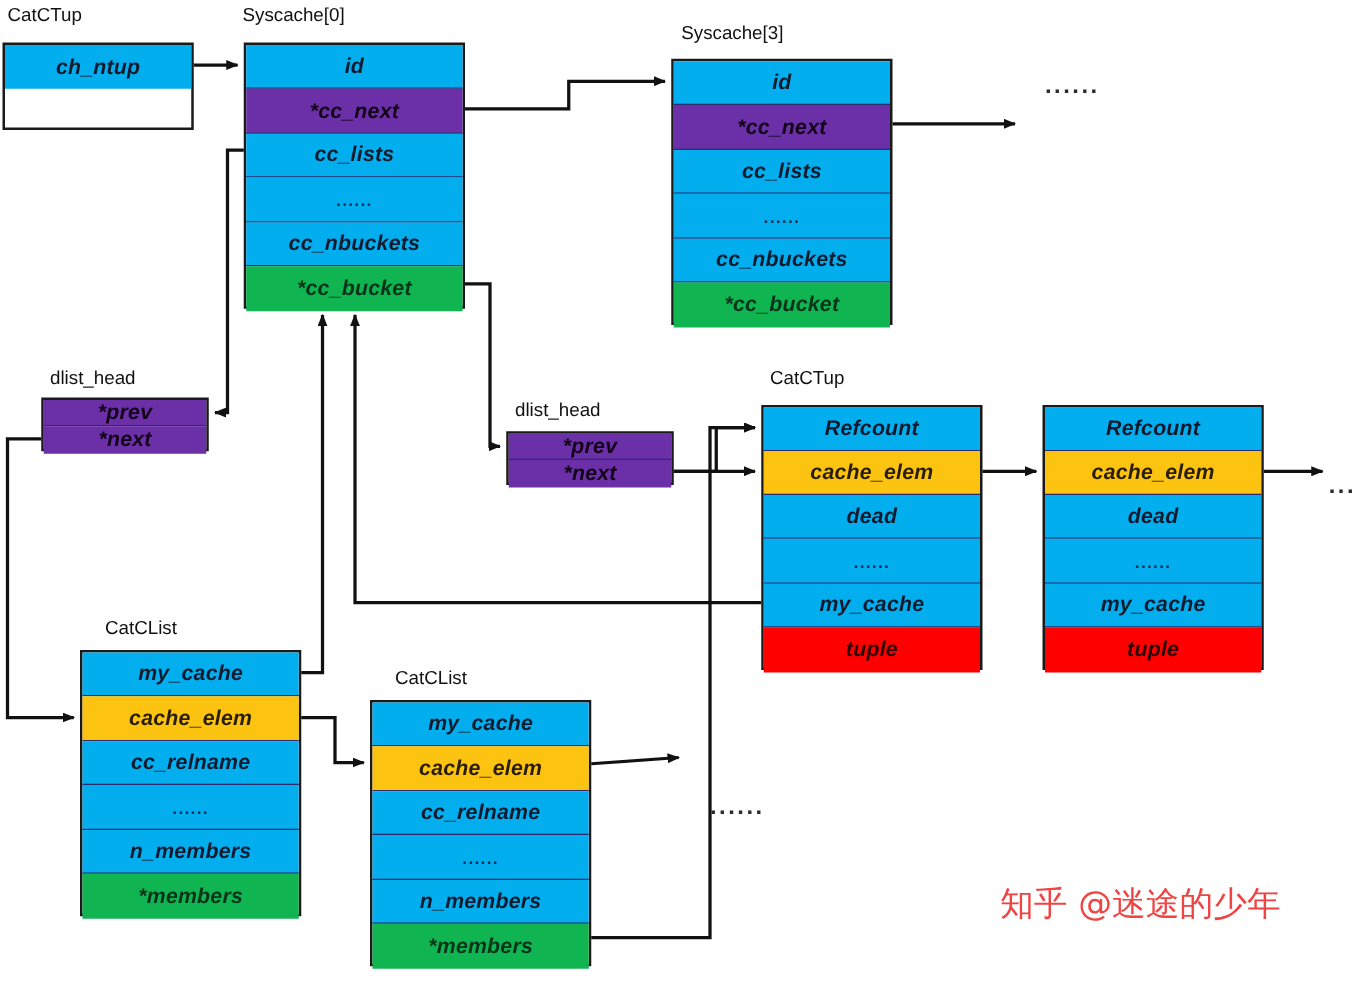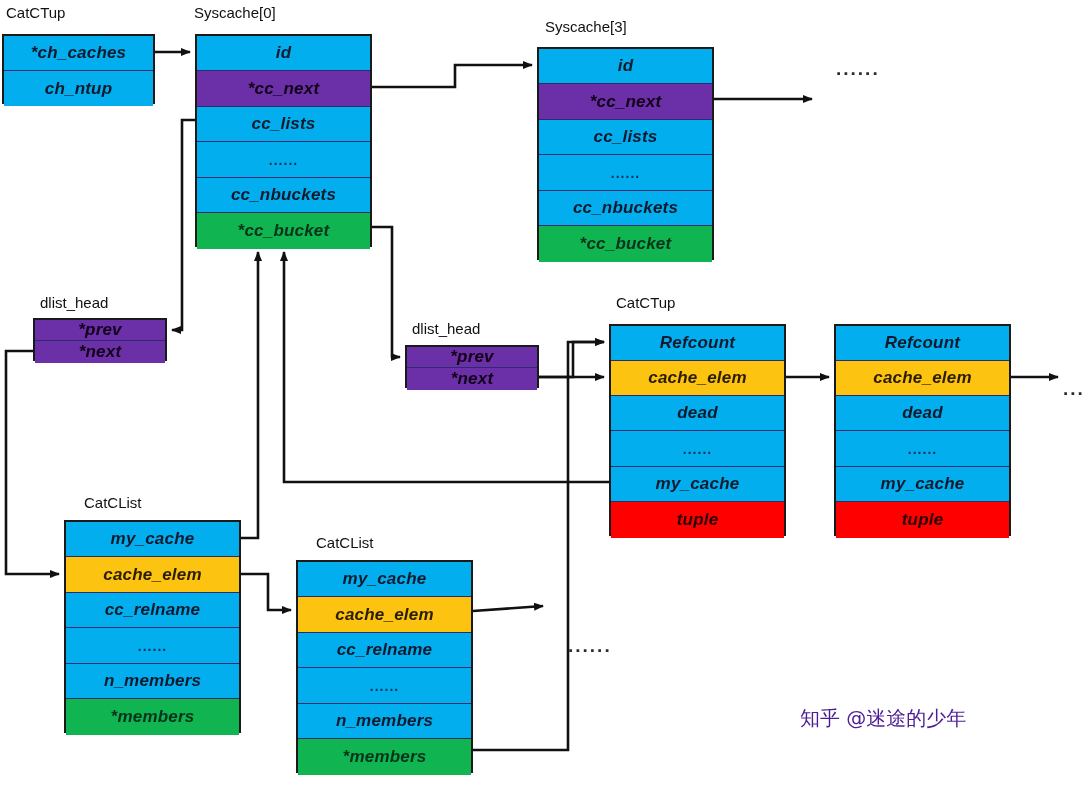--- a/index.html
+++ b/index.html
@@ -24,21 +24,21 @@
   }
   .field:last-child{border-bottom:none;}
   .dots{font-style:normal;font-weight:bold;font-size:14px;letter-spacing:1px;color:#12305a;}
 
   .ellipsis{
     position:absolute;font-size:19px;font-weight:bold;color:#2b2b2b;
     letter-spacing:2px;font-family:"Liberation Sans","DejaVu Sans",sans-serif;
   }
 
   .watermark{
-    position:absolute;font-size:20px;color:#4c1d95;white-space:nowrap;
+    position:absolute;font-size:27px;color:#ef4444;white-space:nowrap;
     font-family:"DejaVu Sans",sans-serif;
   }
 </style>
 </head>
 <body>
 
 <div id="canvas">
 
   <svg class="edges" viewBox="0 0 1092 793">
     <defs>
@@ -76,21 +76,20 @@
 
       <path d="M473,611 L543,606" marker-end="url(#ah)"></path>
 
       <path d="M473,750 L568,750 L568,342 L604,342" marker-end="url(#ah)"></path>
     </g>
   </svg>
 
   <div id="structs-layer">
       <div class="caption" style="left: 6px; top: 4px;">CatCTup</div>
       <div class="struct" style="left: 2px; top: 34px; width: 153px; height: 70px; border-color: rgb(26, 26, 26);">
-        <div class="field" style="height: 35px; background: rgb(3, 174, 238);">*ch_caches</div>
         <div class="field" style="height: 35px; background: rgb(3, 174, 238);">ch_ntup</div>
       </div>
       <div class="caption" style="left: 194px; top: 4px;">Syscache[0]</div>
       <div class="struct" style="left: 195px; top: 34px; width: 177px; height: 213px; border-color: rgb(26, 26, 26);">
         <div class="field" style="height: 35px; background: rgb(3, 174, 238);">id</div>
         <div class="field" style="height: 36px; background: rgb(107, 48, 168); color: rgb(18, 0, 24);">*cc_next</div>
         <div class="field" style="height: 35px; background: rgb(3, 174, 238);">cc_lists</div>
         <div class="field dots" style="height: 36px; background: rgb(3, 174, 238);">......</div>
         <div class="field" style="height: 35px; background: rgb(3, 174, 238);">cc_nbuckets</div>
         <div class="field" style="height: 36px; background: rgb(16, 180, 81); color: rgb(6, 51, 26);">*cc_bucket</div>

